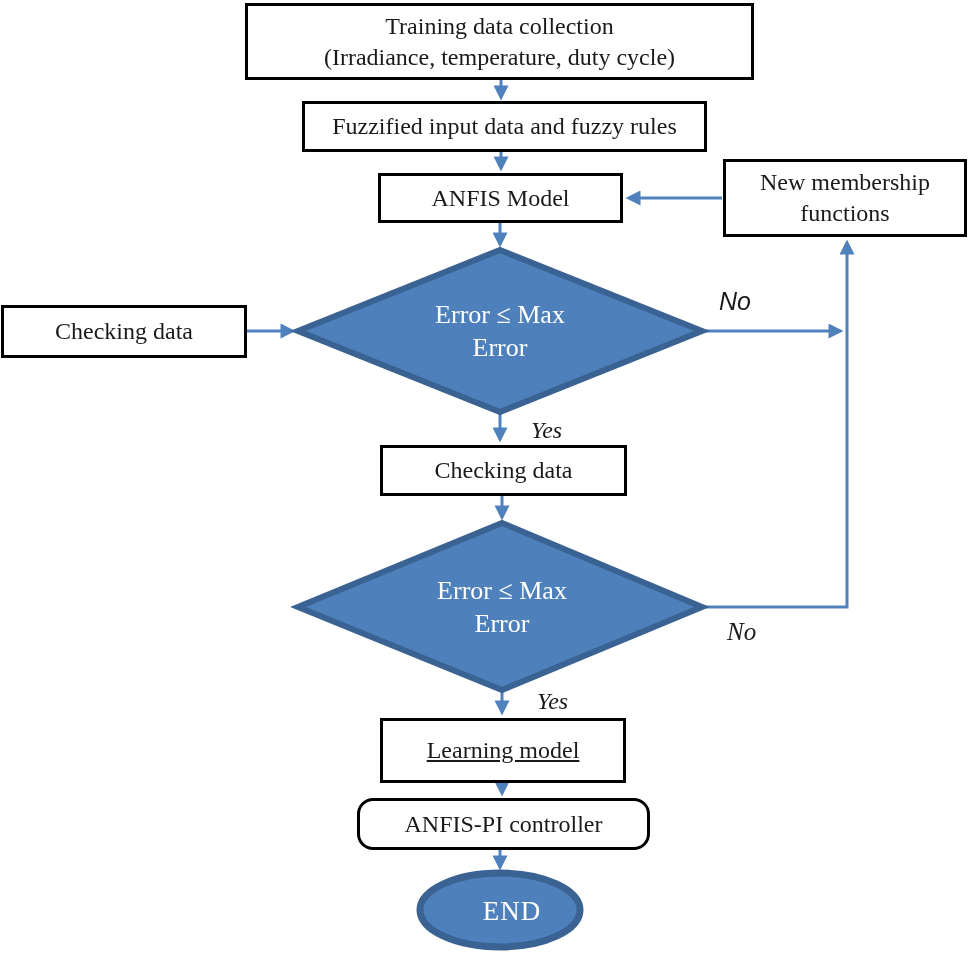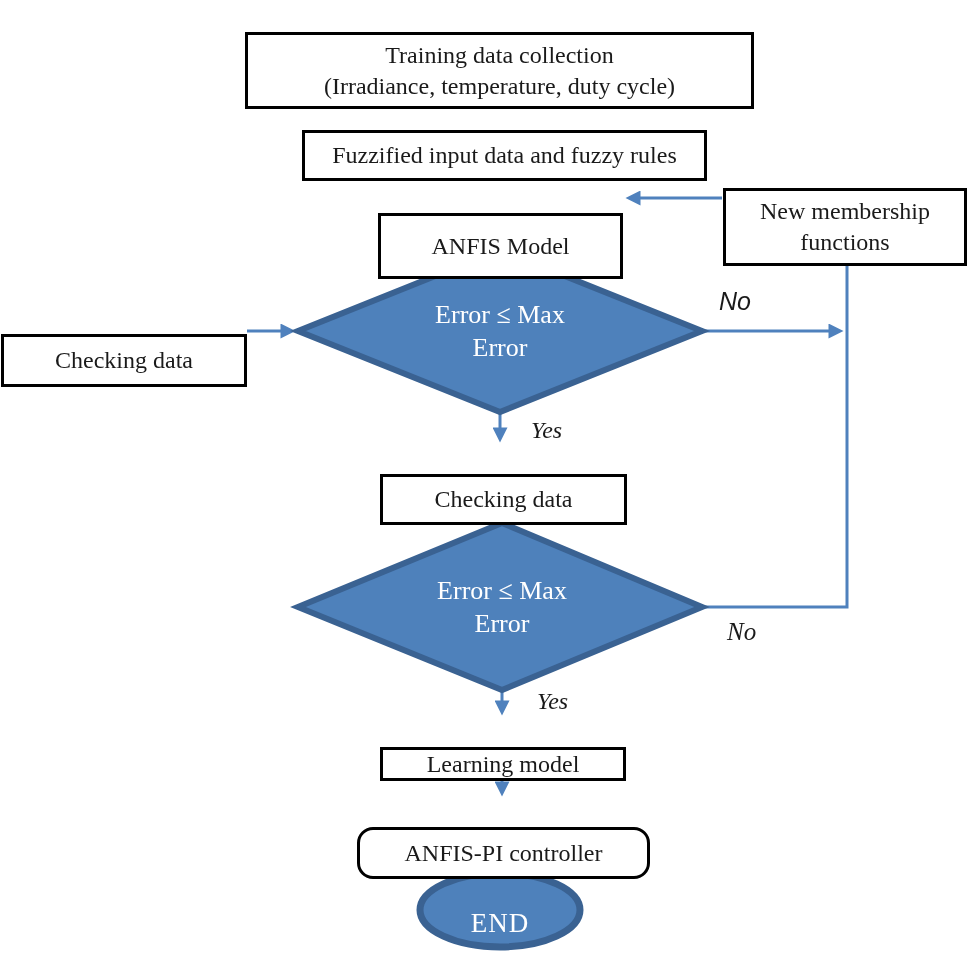--- a/index.html
+++ b/index.html
@@ -25,21 +25,20 @@
   .terminator{fill:var(--shape-fill);stroke:var(--shape-border);stroke-width:7;}
   .box{
     position:absolute;
     background:var(--box-fill);
     border:3px solid var(--box-border);
     display:flex;flex-direction:column;align-items:center;justify-content:center;
     text-align:center;
     color:var(--text-dark);
     font-size:24px;line-height:31px;
     box-sizing:border-box;
-    margin-top:29px;
   }
   .overlay-label{
     position:absolute;
     display:flex;flex-direction:column;align-items:center;justify-content:center;
     text-align:right;
     color:var(--text-light);
     font-size:26px;line-height:33px;
     pointer-events:none;
   }
   .edge-label{
@@ -82,55 +81,55 @@
 
   <div class="box" style="left:245px;top:3px;width:509px;height:77px;">
     <span>Training data collection</span>
     <span>(Irradiance, temperature, duty cycle)</span>
   </div>
 
   <div class="box" style="left:302px;top:101px;width:405px;height:51px;">
     <span>Fuzzified input data and fuzzy rules</span>
   </div>
 
-  <div class="box" style="left:378px;top:184px;width:245px;height:66px;">
+  <div class="box" style="left:378px;top:173px;width:245px;height:50px;">
     <span>ANFIS Model</span>
   </div>
 
   <div class="box" style="left:723px;top:159px;width:244px;height:78px;padding:12px 20px;">
     <span>New membership functions</span>
   </div>
 
   <div class="box" style="left:1px;top:305px;width:246px;height:53px;">
     <span>Checking data</span>
   </div>
 
   <div class="box" style="left:380px;top:445px;width:247px;height:51px;">
     <span>Checking data</span>
   </div>
 
-  <div class="box" style="left:380px;top:718px;width:246px;height:34px;">
+  <div class="box" style="left:380px;top:718px;width:246px;height:65px;text-decoration:underline;">
     <span>Learning model</span>
   </div>
 
   <div class="box" style="left:357px;top:798px;width:293px;height:52px;border-radius:16px;">
     <span>ANFIS-PI controller</span>
   </div>
 
   <div class="overlay-label" style="left:390px;top:297px;width:220px;height:68px;">
     <span>Error ≤ Max</span>
     <span>Error</span>
   </div>
 
   <div class="overlay-label" style="left:392px;top:573px;width:220px;height:68px;">
     <span>Error ≤ Max</span>
     <span>Error</span>
   </div>
 
-  <div class="overlay-label" style="left:440px;top:892px;width:120px;height:38px;font-size:27px;letter-spacing:1px;margin-top:12px;">
+  <div class="overlay-label" style="left:452px;top:892px;width:120px;height:38px;font-size:27px;letter-spacing:1px;">
     <span>END</span>
   </div>
 
   <div class="edge-label" style="left:531px;top:417px;">Yes</div>
   <div class="edge-label sans" style="left:719px;top:287px;">No</div>
   <div class="edge-label" style="left:537px;top:688px;">Yes</div>
   <div class="edge-label" style="left:727px;top:618px;font-size:25px;">No</div>
 
 </div>
 

